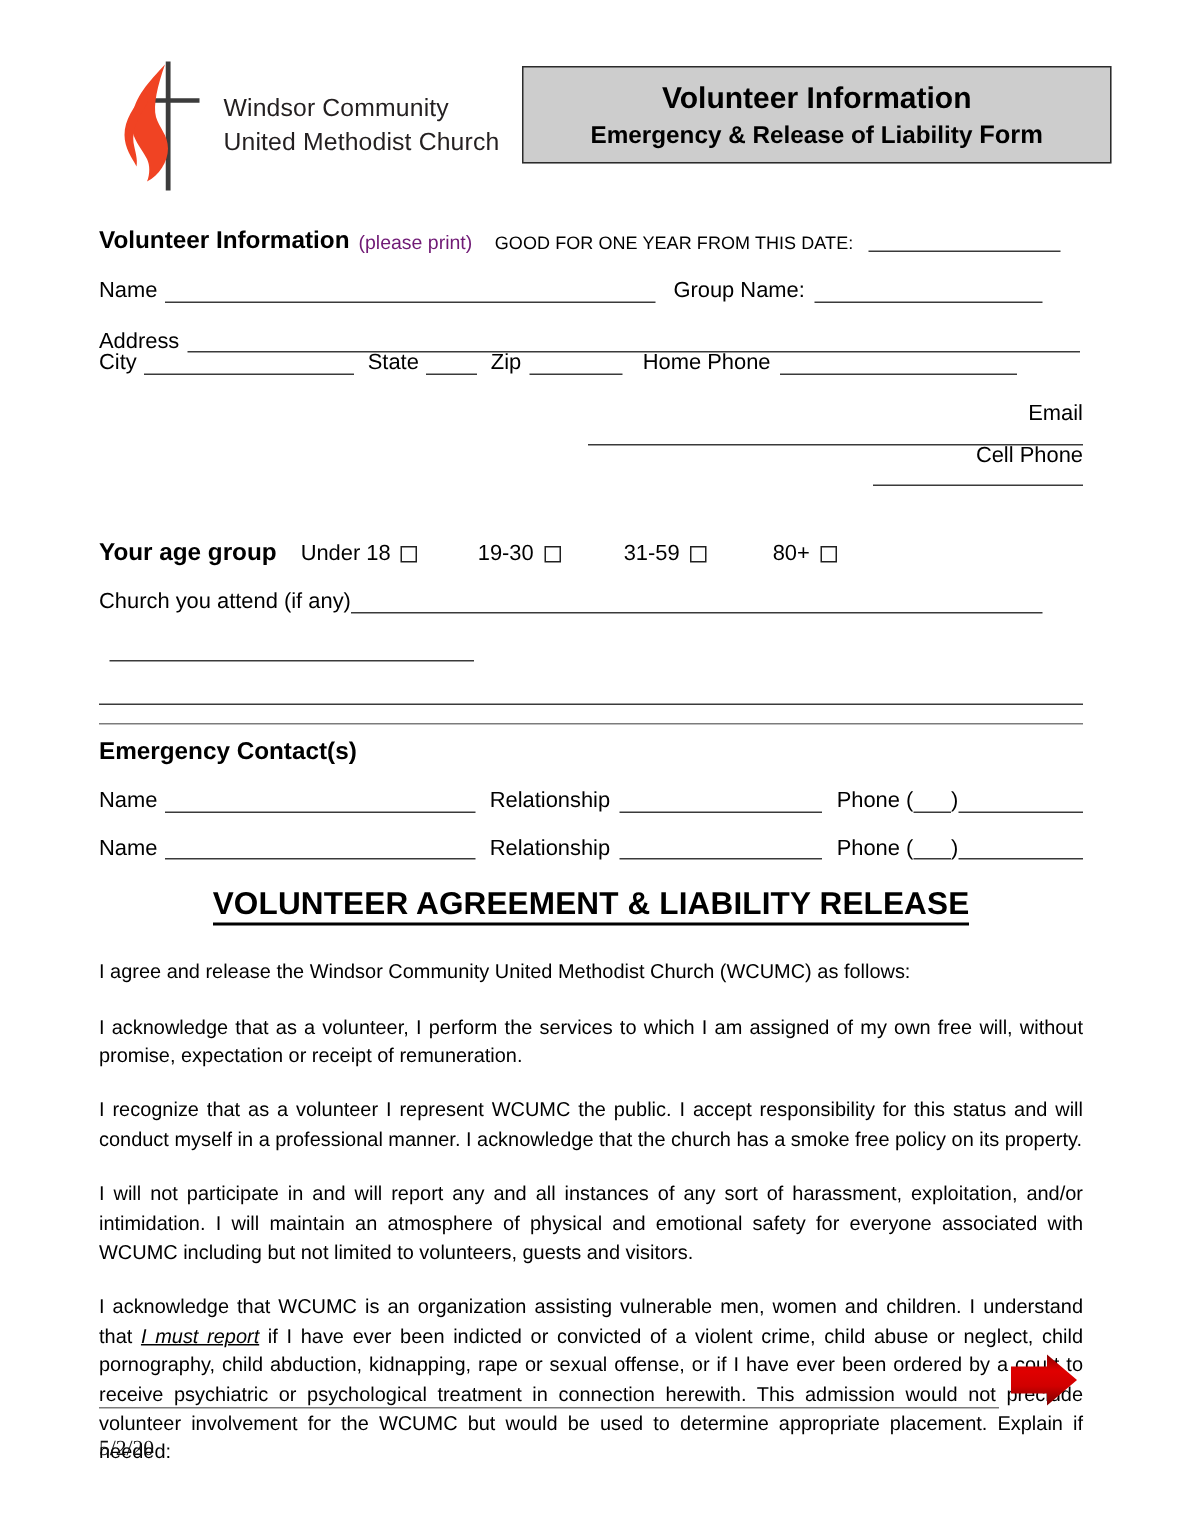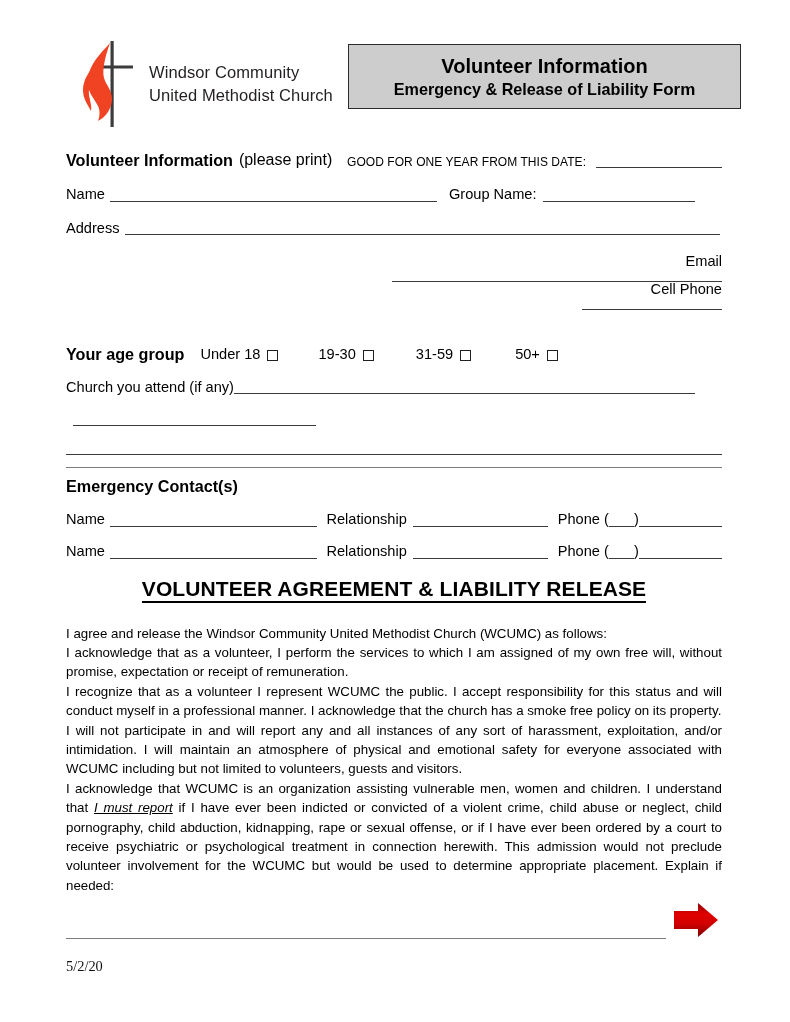--- a/index.html
+++ b/index.html
@@ -67,33 +67,33 @@
 
   
   .content {
     position: absolute;
     left: 66px; top: 152px;
     width: 656px;
   }
   .row { display: flex; align-items: flex-end; white-space: nowrap; }
   .lbl { font-size: 14.6px; line-height: 1.0; color: #000; }
   .lbl-b { font-size: 16.2px; font-weight: bold; line-height: 1.0; color: #000; }
-  .lbl-sm { font-size: 16px; line-height: 1.0; color: #000000; }
+  .lbl-sm { font-size: 13px; line-height: 1.0; color: #701a75; }
   .lbl-caps { font-size: 12px; line-height: 1.0; color: #000; letter-spacing: .05px; }
 
   .fill {
     border-bottom: 1.1px solid #3a3a3a;
     height: 13px;
     display: inline-block;
   }
   .gap { display: inline-block; }
 
   .r-title { margin-bottom: 19px; }
   .r-name { margin-bottom: 19px; }
-  .r-addr { margin-bottom: 19px; }
+  .r-addr { }
   .r-city { margin-bottom: 19px; }
   .r-email { margin-bottom: 36px; flex-direction: column; }
   .r-age { margin-bottom: 18px; }
   .r-church { margin-bottom: 19px; }
   .r-safety { margin-bottom: 16px; }
   .r-blank { margin-bottom: 12px; }
 
   .cbx {
     display: inline-block;
     width: 11px; height: 11px;
@@ -129,21 +129,21 @@
     padding-bottom: 1px;
   }
   .para {
     font-size: 13.3px;
     line-height: 1.46;
     text-align: justify;
     margin: 0;
     color: #000;
   }
   .p-gap-1 { margin-top: 23px; }
-  .p-gap { }
+  .p-gap { margin-top: 17px; }
   .ital-u { font-style: italic; text-decoration: underline; }
 
   
   .explain-line {
     position: absolute;
     left: 66px; top: 938px;
     width: 600px;
     border-top: 1.15px solid #7c7c7c;
   }
   .footer-date {
@@ -206,20 +206,33 @@
       <span class="gap" style="width:12px"></span>
       <span class="lbl">Group Name:</span>
       <span class="fill" style="width:152px;margin-left:6px"></span>
     </div>
 
     <div class="row r-addr">
       <span class="lbl">Address</span>
       <span class="fill" style="width:595px;margin-left:5px"></span>
     </div>
 
+    <div class="row r-city">
+      <span class="lbl">City</span>
+      <span class="fill" style="width:140px;margin-left:5px"></span>
+      <span class="gap" style="width:9px"></span>
+      <span class="lbl">State</span>
+      <span class="fill" style="width:34px;margin-left:5px"></span>
+      <span class="gap" style="width:9px"></span>
+      <span class="lbl">Zip</span>
+      <span class="fill" style="width:62px;margin-left:5px"></span>
+      <span class="gap" style="width:14px"></span>
+      <span class="lbl">Home Phone</span>
+      <span class="fill" style="width:158px;margin-left:6px"></span>
+    </div>
 
     <div class="row r-email">
       <span class="lbl">Email</span>
       <span class="fill" style="width:330px;margin-left:5px"></span>
       <span class="gap" style="width:12px"></span>
       <span class="lbl">Cell Phone</span>
       <span class="fill" style="width:140px;margin-left:6px"></span>
     </div>
 
     <div class="row r-age">
@@ -227,21 +240,21 @@
       <span class="gap" style="width:16px"></span>
       <span class="lbl">Under 18</span>
       <span class="cbx"></span>
       <span class="gap" style="width:40px"></span>
       <span class="lbl">19-30</span>
       <span class="cbx"></span>
       <span class="gap" style="width:42px"></span>
       <span class="lbl">31-59</span>
       <span class="cbx"></span>
       <span class="gap" style="width:44px"></span>
-      <span class="lbl">50+</span>
+      <span class="lbl">80+</span>
       <span class="cbx"></span>
     </div>
 
     <div class="row r-church">
       <span class="lbl">Church you attend (if any)</span>
       <span class="fill" style="width:461px;margin-left:0px"></span>
     </div>
 
     <div class="row r-safety">
       <span class="fill" style="width:243px;margin-left:7px"></span>

